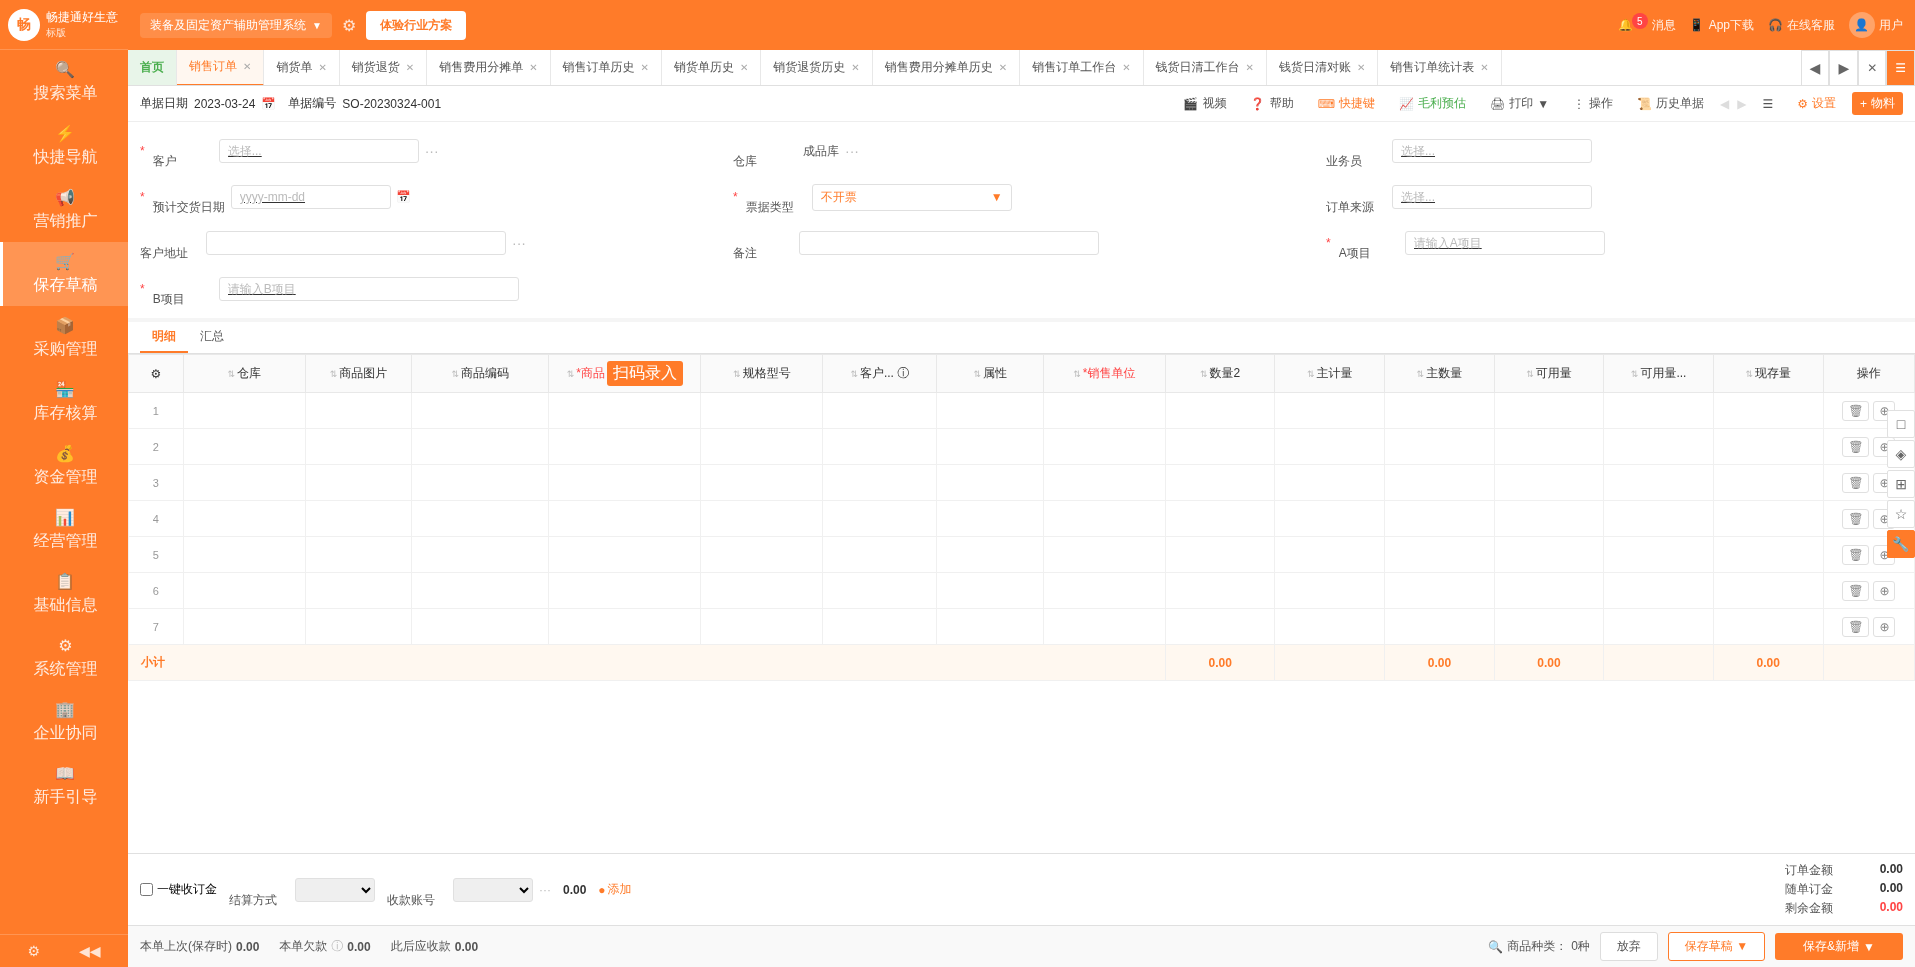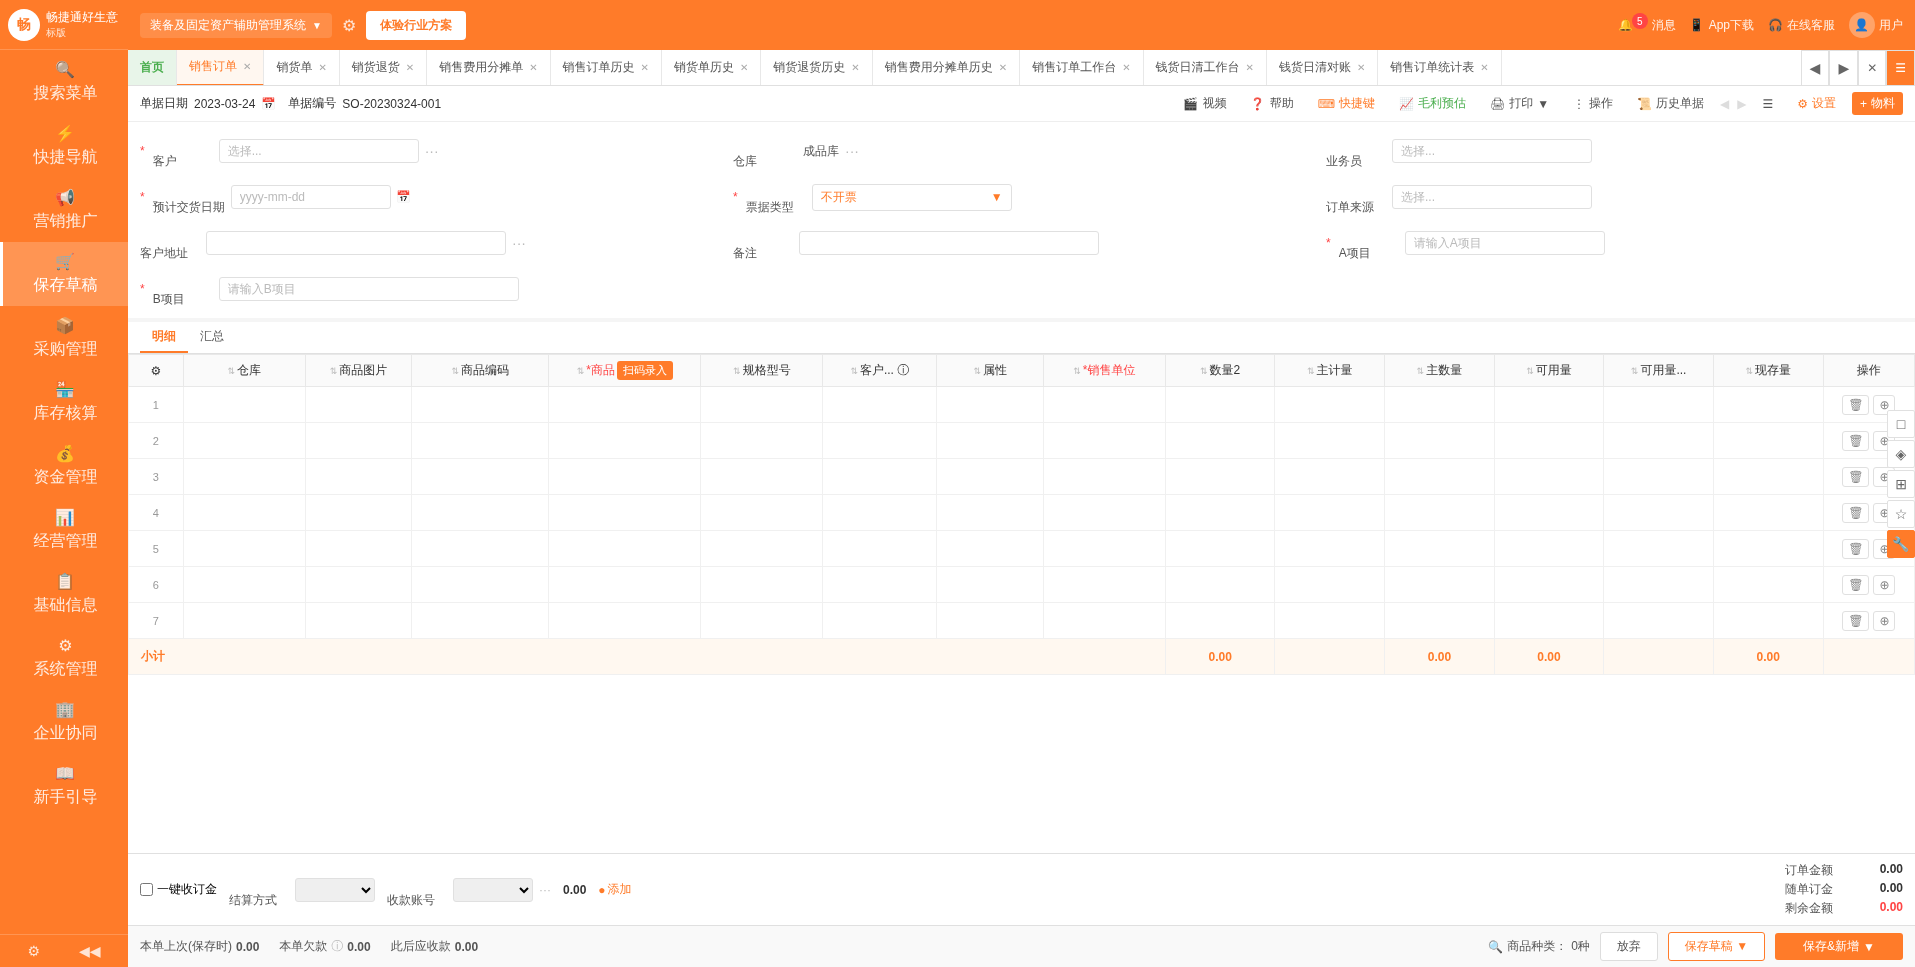--- a/index.html
+++ b/index.html
@@ -57,40 +57,40 @@
     .toolbar-btn { display: flex; align-items: center; gap: 4px; padding: 3px 8px; border-radius: 3px; cursor: pointer; font-size: 12px; color: #555; border: none; background: none; }
     .toolbar-btn-orange { color: #ff7b29; }
     .toolbar-btn-green { color: #4caf50; }
 
     
     .form-fields { padding: 10px 12px; display: flex; flex-direction: column; gap: 8px; }
     .form-row { display: flex; align-items: center; gap: 16px; }
     .form-field { display: flex; align-items: center; gap: 6px; flex: 1; }
     .form-field-label { color: #555; font-size: 12px; white-space: nowrap; min-width: 60px; margin-top: 21px; }
     .form-field-required { color: #f44; margin-right: 2px; }
-    .form-field-input { flex: 1; border: 1px solid #e0e0e0; border-radius: 3px; padding: 4px 8px; font-size: 12px; color: #333; background: #fff; outline: none; min-width: 80px; }
+    .form-field-input { flex: 1; border: 1px solid #e0e0e0; border-radius: 3px; padding: 4px 8px; font-size: 12px; color: #333; background: #fff; outline: none; min-width: 80px; text-decoration: underline; }
     .form-field-input::placeholder { color: #bbb; }
     .form-field-dots { color: #bbb; cursor: pointer; font-size: 14px; }
     .form-field-text { flex: 1; border: 1px solid #e0e0e0; border-radius: 3px; padding: 4px 8px; font-size: 12px; color: #ff7b29; background: #fff; display: flex; align-items: center; justify-content: space-between; }
     .form-warehouse-label { color: #555; font-size: 12px; margin-left: 4px; }
 
     
     .detail-tabs { display: flex; border-bottom: 1px solid #e0e0e0; padding: 0 12px; background: #fff; margin-top: 4px; }
     .detail-tab { padding: 6px 12px; cursor: pointer; color: #555; font-size: 12px; border-bottom: 2px solid transparent; }
     .detail-tab.active { color: #ff7b29; border-bottom-color: #ff7b29; font-weight: bold; }
 
     
     .table-container { flex: 1; overflow: auto; background: #fff; position: relative; }
     .data-table { width: 100%; border-collapse: collapse; table-layout: fixed; min-width: 1400px; }
     .data-table th { background: #fafafa; border: 1px solid #e8e8e8; padding: 6px 6px; font-size: 11px; color: #333; font-weight: normal; white-space: nowrap; text-align: center; position: sticky; top: 0; z-index: 10; }
     .data-table th .col-header { display: flex; align-items: center; justify-content: center; gap: 2px; }
     .data-table th .sort-icon { color: #bbb; font-size: 9px; cursor: pointer; }
     .data-table td { border: 1px solid #f0f0f0; padding: 4px 6px; font-size: 12px; color: #333; text-align: center; height: 36px; }
     .row-num { color: #999; font-size: 11px; }
-    .scan-btn { background: #ff7b29; color: #fff; border: none; border-radius: 3px; padding: 2px 6px; font-size: 11px; cursor: pointer; white-space: nowrap; }
+    .scan-btn { background: #ff7b29; color: #fff; border: none; border-radius: 3px; padding: 2px 6px; font-size: 16px; cursor: pointer; white-space: nowrap; }
     .action-btns { display: flex; gap: 4px; justify-content: center; }
     .action-btn { background: none; border: 1px solid #e0e0e0; border-radius: 3px; padding: 2px 5px; cursor: pointer; color: #888; font-size: 12px; }
     .subtotal-row td { background: #fff8f0; font-weight: bold; color: #333; }
     .subtotal-row td.value { color: #ff7b29; }
 
     
     .form-bottom { background: #fff; border-top: 1px solid #e0e0e0; padding: 8px 12px; flex-shrink: 0; display: flex; align-items: center; gap: 12px; }
     .bottom-checkbox { display: flex; align-items: center; gap: 4px; cursor: pointer; }
     .bottom-field { display: flex; align-items: center; gap: 6px; }
     .bottom-select { border: 1px solid #e0e0e0; border-radius: 3px; padding: 3px 6px; font-size: 12px; min-width: 80px; }

